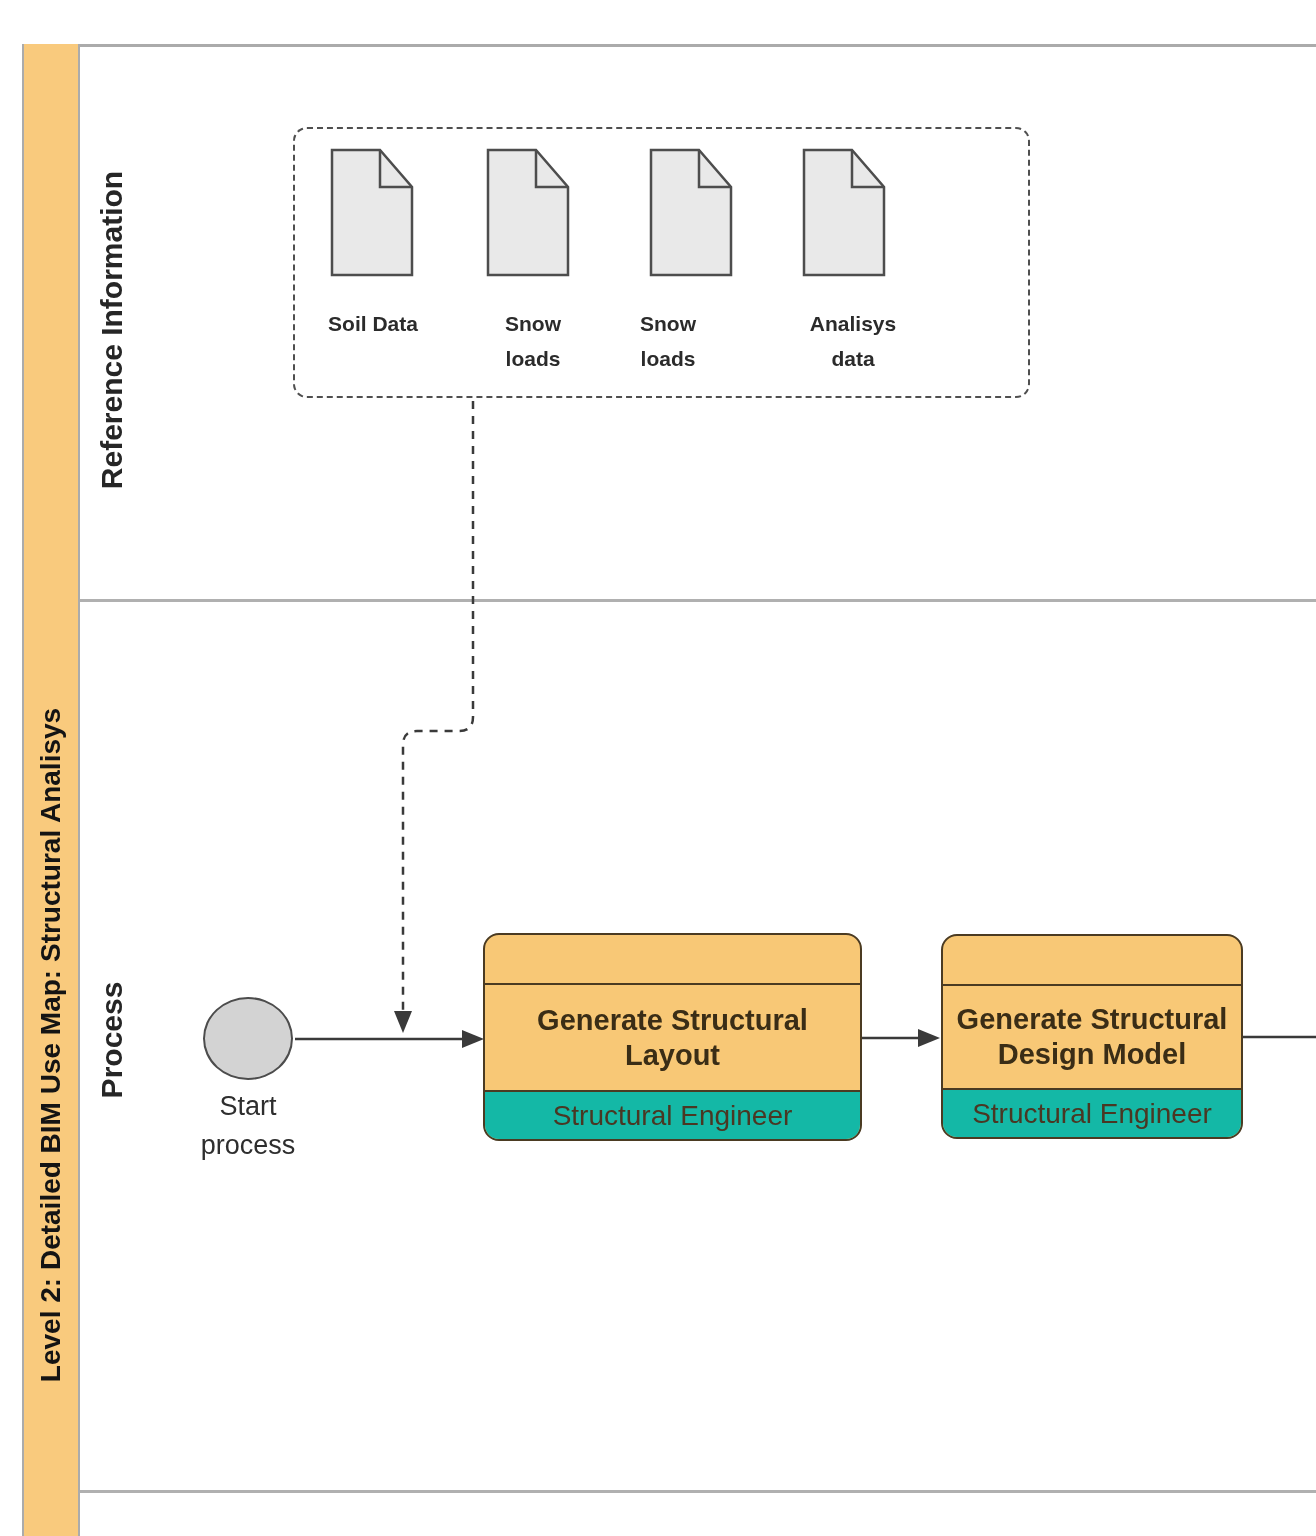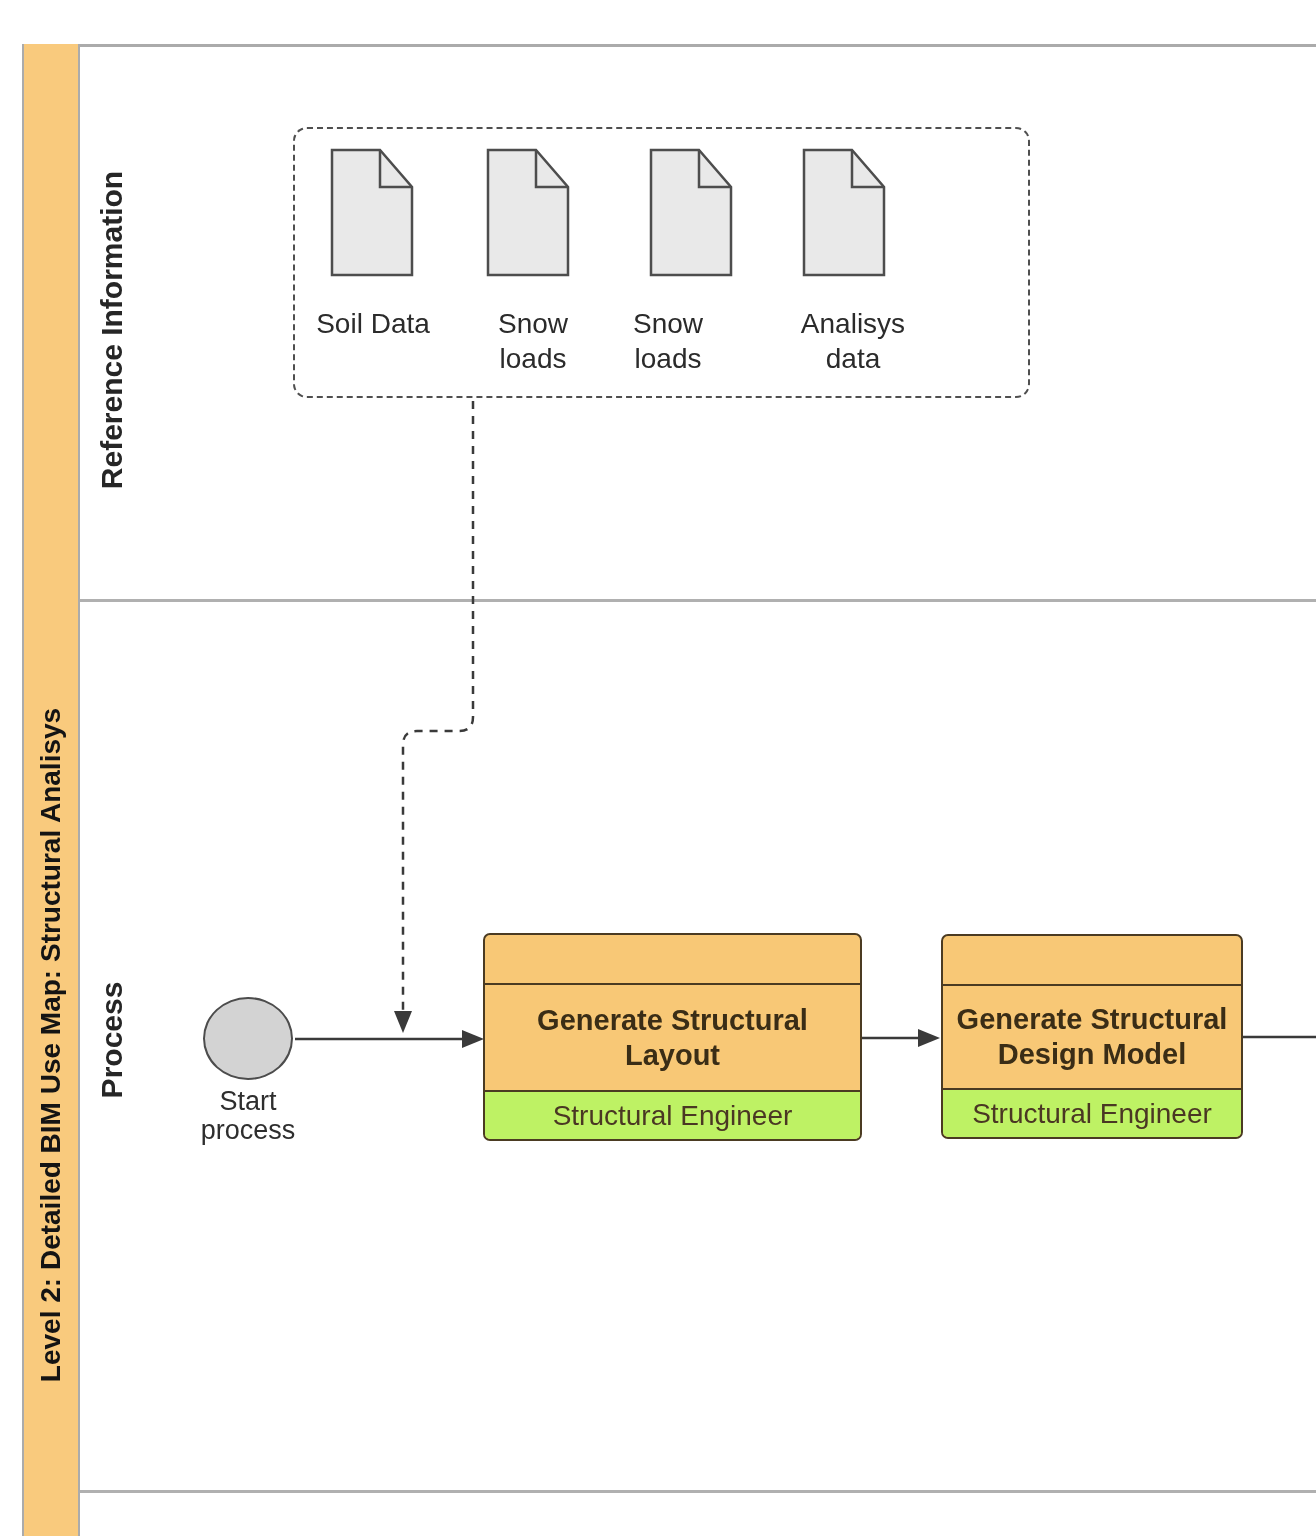--- a/index.html
+++ b/index.html
@@ -34,50 +34,50 @@
     position:absolute;left:293px;top:127px;width:737px;height:271px;
     border:2px dashed #4f4f4f;border-radius:14px;box-sizing:border-box;
   }
   .doc{position:absolute;}
   .doc-0{left:330px;top:148px;}
   .doc-1{left:486px;top:148px;}
   .doc-2{left:649px;top:148px;}
   .doc-3{left:802px;top:148px;}
   .doc-label{
     position:absolute;top:306px;width:170px;text-align:center;
-    font-size:28px;font-weight:normal;line-height:35px;color:#2b2b2b;white-space:pre-line;
+    font-size:21px;font-weight:bold;line-height:35px;color:#2b2b2b;white-space:pre-line;
   }
   .doc-label-0{left:288px;}
   .doc-label-1{left:448px;}
   .doc-label-2{left:583px;}
   .doc-label-3{left:768px;}
 
   
   .start-event{
     position:absolute;left:203px;top:997px;width:90px;height:83px;
     border-radius:50%;background:#d3d3d3;border:2.5px solid #4c4c4c;box-sizing:border-box;
   }
   .start-label{
     position:absolute;left:168px;top:1087px;width:160px;text-align:center;
-    font-size:27px;line-height:29px;color:#2e2e2e;white-space:pre-line;
+    font-size:27px;line-height:39px;color:#2e2e2e;white-space:pre-line;
   }
   .task{
-    position:absolute;background:#F8C876;border:2px solid #4b3b22;border-radius:7px;
+    position:absolute;background:#F8C876;border:2px solid #4b3b22;border-radius:16px;
     box-sizing:border-box;display:flex;flex-direction:column;overflow:hidden;
   }
   .task-1{left:483px;top:933px;width:379px;height:208px;}
   .task-2{left:941px;top:934px;width:302px;height:205px;}
   .task-header{height:48px;border-bottom:2px solid #4b3b22;flex:none;}
   .task-title{
     flex:1;display:flex;align-items:center;justify-content:center;
     font-size:29px;font-weight:bold;line-height:35px;color:#3a2d16;
     text-align:center;white-space:pre-line;
   }
   .task-role{
-    height:47px;flex:none;background:#bef264;border-top:2px solid #4b3b22;
+    height:47px;flex:none;background:#14b8a6;border-top:2px solid #4b3b22;
     display:flex;align-items:center;justify-content:center;
     font-size:28px;color:#4a3723;
   }
   .connectors{position:absolute;left:0;top:0;pointer-events:none;}
 </style>
 </head>
 <body>
 
 <div class="canvas">
 

